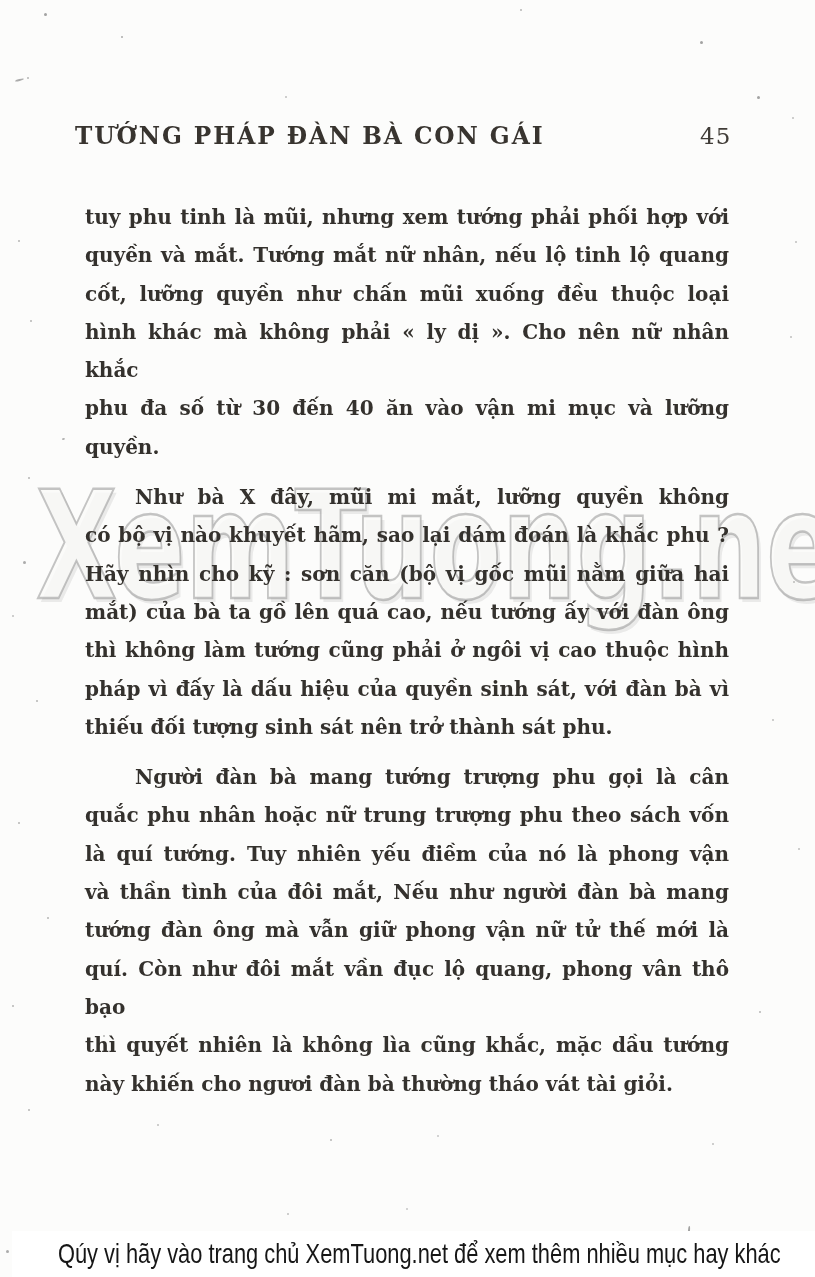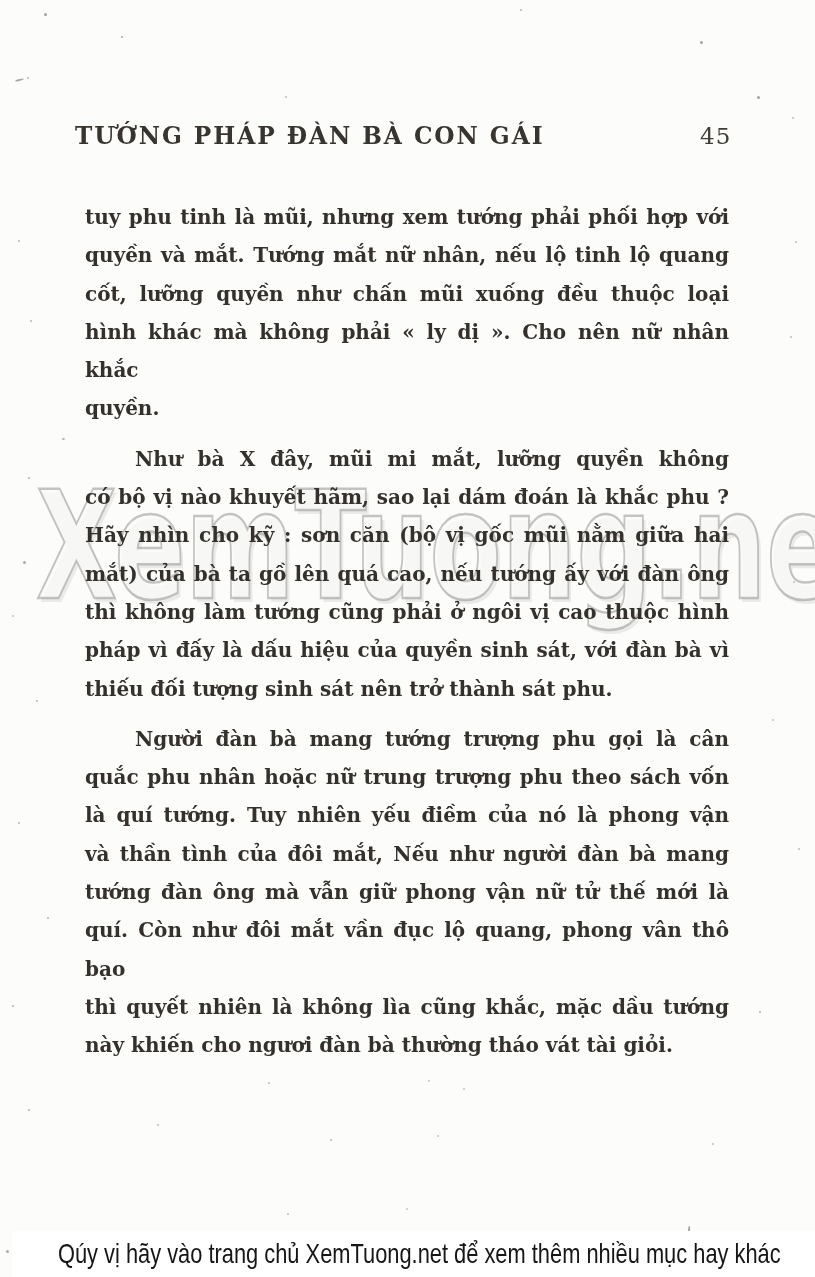--- a/index.html
+++ b/index.html
@@ -88,20 +88,21 @@
     <span class="head-title">TƯỚNG PHÁP ĐÀN BÀ CON GÁI</span>
     <span class="page-num">45</span>
   </div>
 
   <div class="body-text">
     <div class="para">
       <div class="line">tuy phu tinh là mũi, nhưng xem tướng phải phối hợp với</div>
       <div class="line">quyền và mắt. Tướng mắt nữ nhân, nếu lộ tinh lộ quang</div>
       <div class="line">cốt, lưỡng quyền như chấn mũi xuống đều thuộc loại</div>
       <div class="line">hình khác mà không phải « ly dị ». Cho nên nữ nhân khắc</div>
+      <div class="line">phu đa số từ 30 đến 40 ăn vào vận mi mục và lưỡng</div>
       <div class="line end">quyền.</div>
     </div>
     <div class="para">
       <div class="line first-indent">Như bà X đây, mũi mi mắt, lưỡng quyền không</div>
       <div class="line">có bộ vị nào khuyết hãm, sao lại dám đoán là khắc phu ?</div>
       <div class="line">Hãy nhìn cho kỹ : sơn căn (bộ vị gốc mũi nằm giữa hai</div>
       <div class="line">mắt) của bà ta gồ lên quá cao, nếu tướng ấy với đàn ông</div>
       <div class="line">thì không làm tướng cũng phải ở ngôi vị cao thuộc hình</div>
       <div class="line">pháp vì đấy là dấu hiệu của quyền sinh sát, với đàn bà vì</div>
       <div class="line end">thiếu đối tượng sinh sát nên trở thành sát phu.</div>

